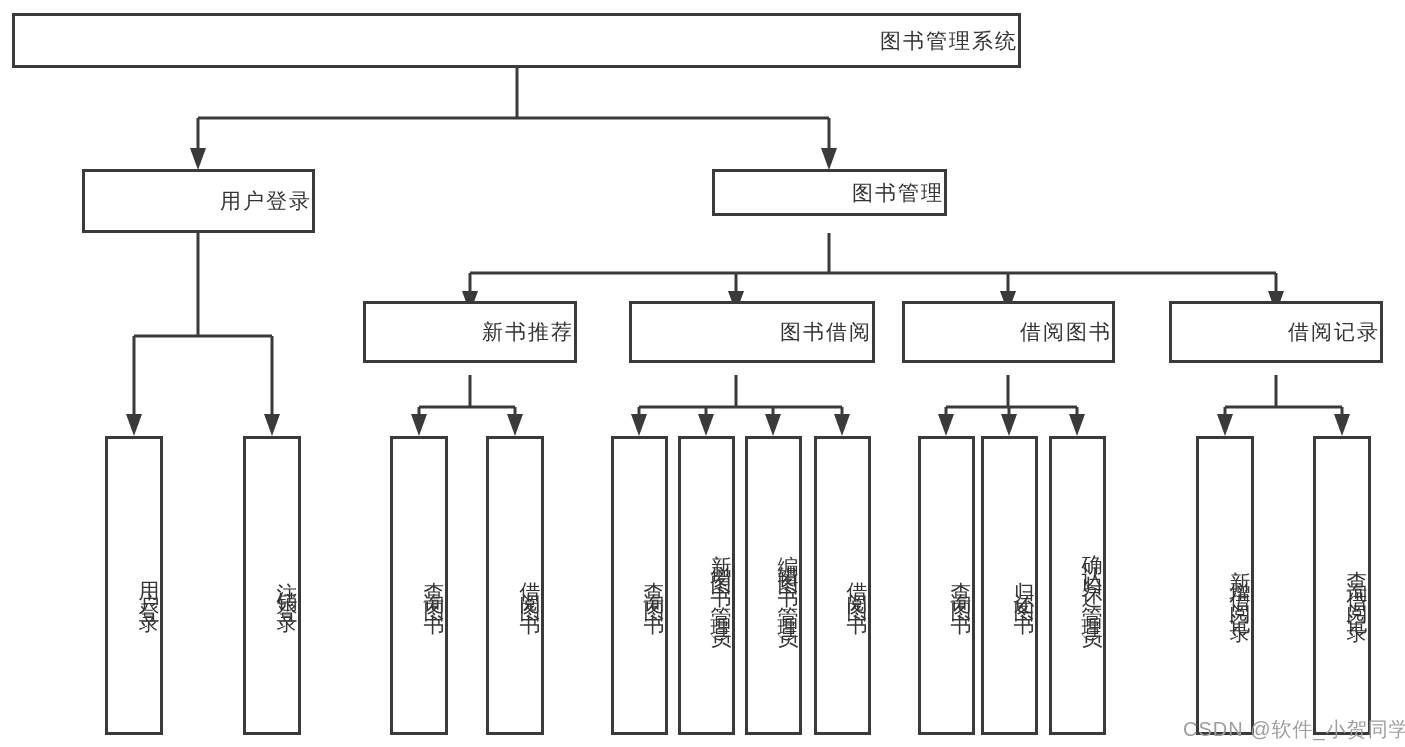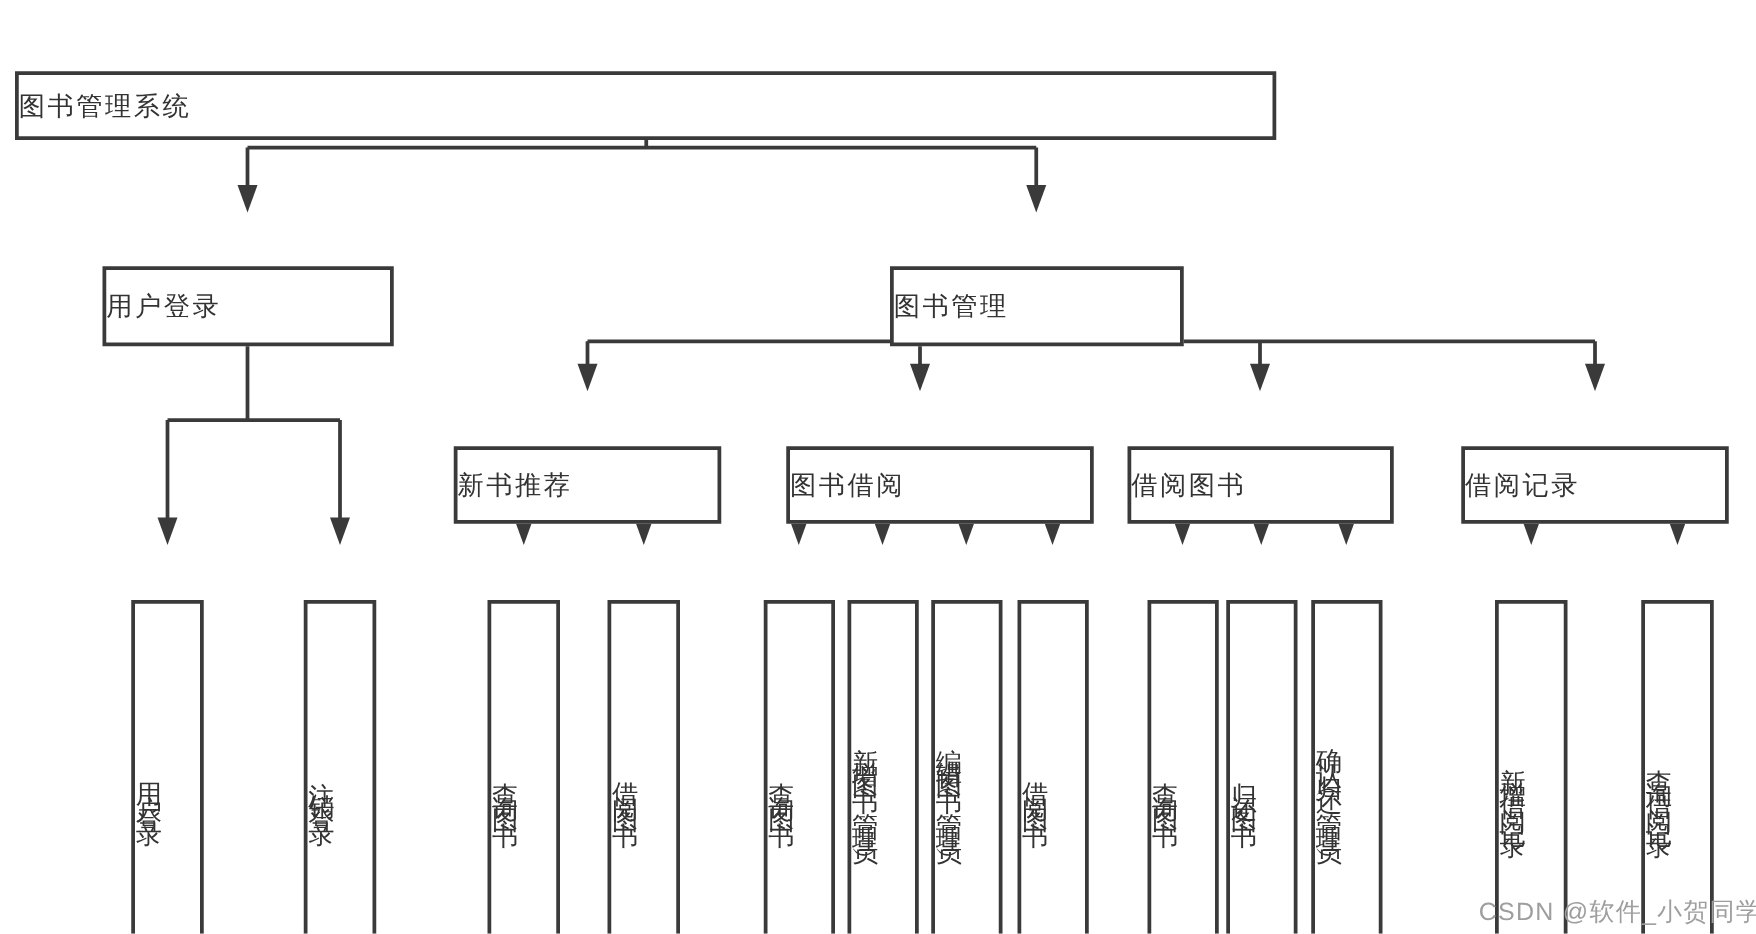--- a/index.html
+++ b/index.html
@@ -3,30 +3,30 @@
 <meta charset="utf-8">
 <style>
   html,body{margin:0;padding:0;background:#fff;}
   .canvas{
     position:relative;width:1405px;height:747px;background:#ffffff;overflow:hidden;
     font-family:"Liberation Sans","DejaVu Sans",sans-serif;color:#333333;
   }
   .connectors{position:absolute;left:0;top:0;width:1405px;height:747px;pointer-events:none;}
   .node{
     position:absolute;background:#ffffff;border:3px solid #3a3a3a;
-    display:flex;align-items:center;justify-content:flex-start;box-sizing:border-box;margin-top:44px;
+    display:flex;align-items:center;justify-content:flex-end;box-sizing:border-box;
   }
   .node .lbl{font-size:21px;letter-spacing:2px;color:#333333;white-space:nowrap;}
   
   .root{left:12px;top:13px;width:1009px;height:55px;}
   
   .l2a{left:82px;top:169px;width:233px;height:64px;}
-  .l2b{left:712px;top:169px;width:235px;height:64px;}
+  .l2b{left:712px;top:169px;width:235px;height:47px;}
   
-  .l3{top:313px;height:62px;}
+  .l3{top:301px;height:62px;}
   .l3a{left:363px;width:214px;}
   .l3b{left:629px;width:246px;}
   .l3c{left:902px;width:213px;}
   .l3d{left:1169px;width:214px;}
   
   .leaf{top:436px;height:299px;width:58px;}
   .leaf .vlbl{
     writing-mode:vertical-rl;text-orientation:upright;
     font-size:21px;letter-spacing:0.5em;color:#333333;line-height:1;
   }

